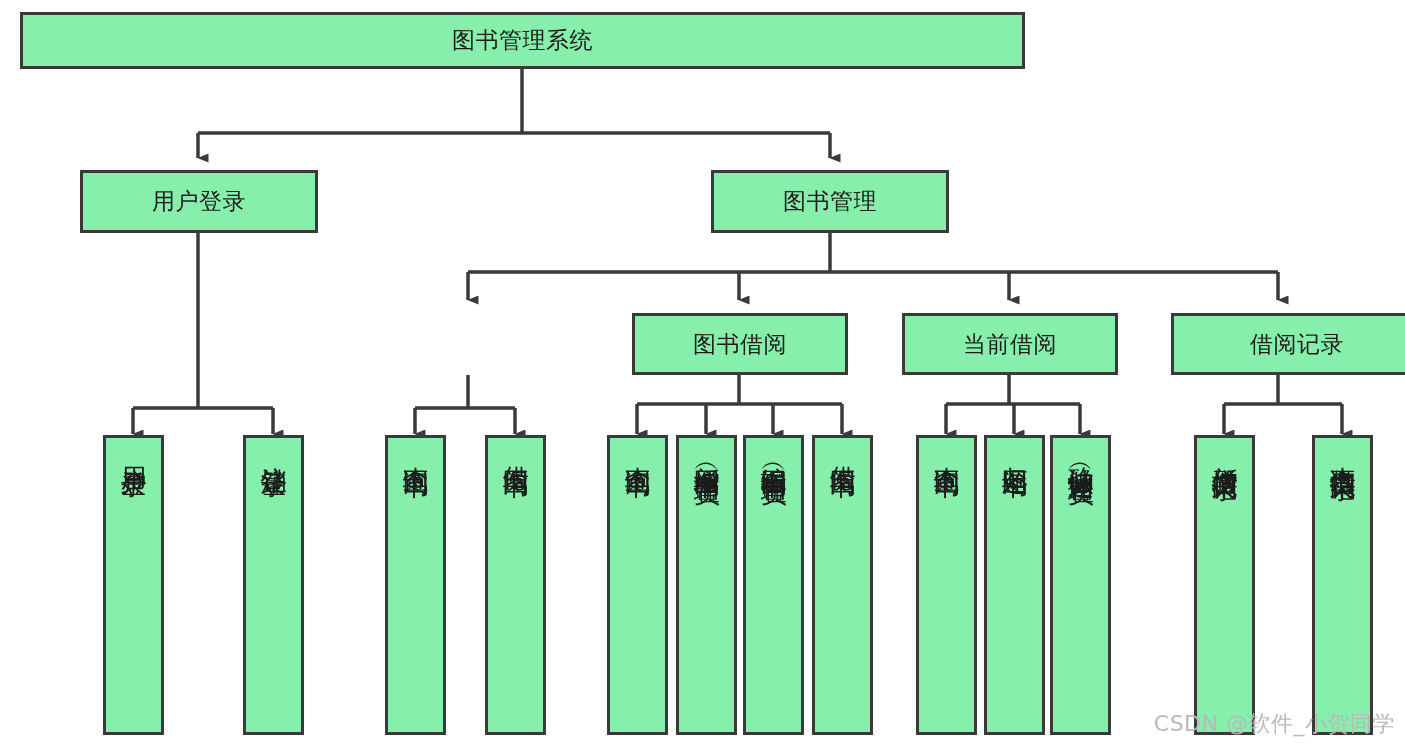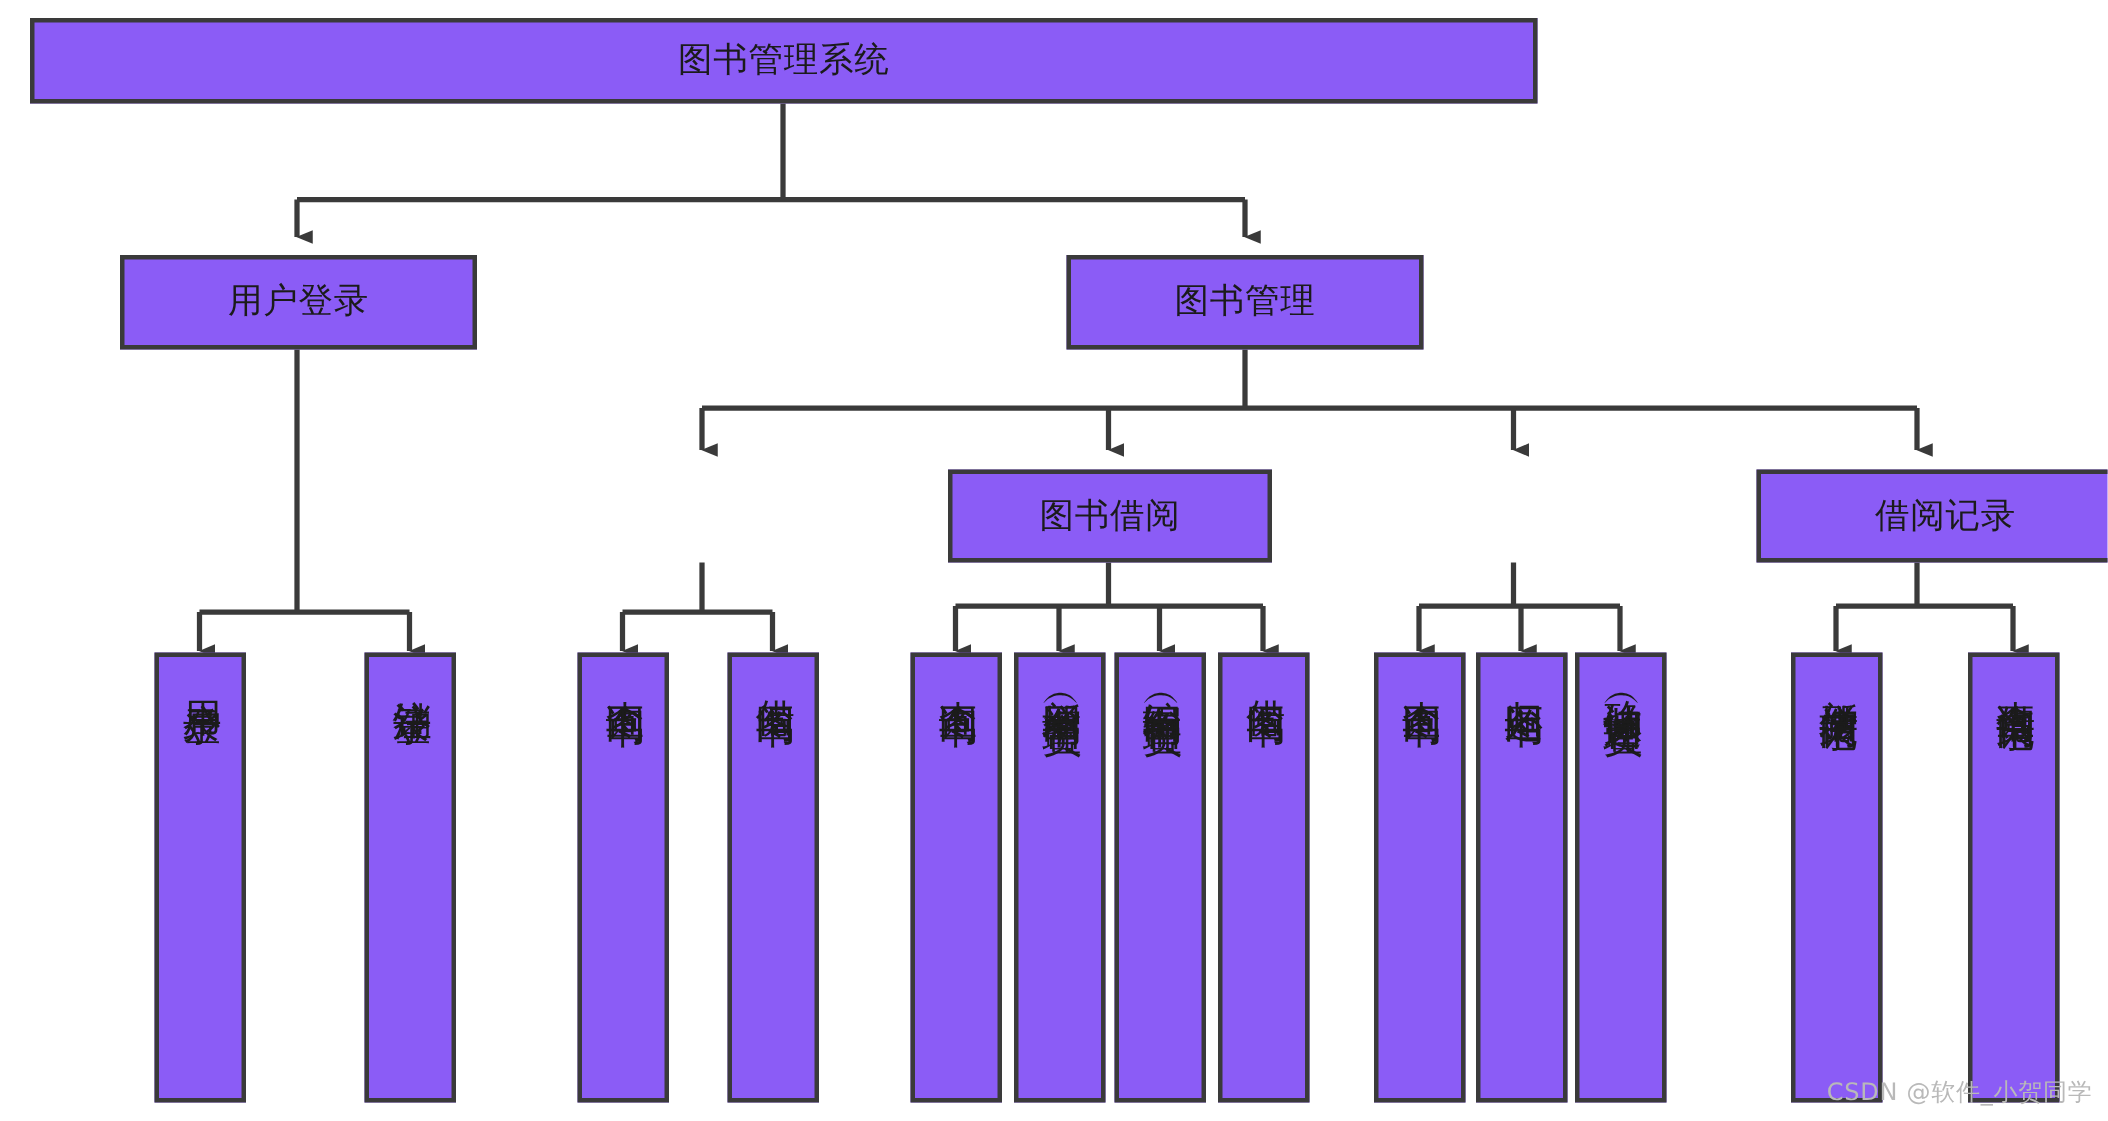--- a/index.html
+++ b/index.html
@@ -24,21 +24,21 @@
     position: absolute;
     left: 0;
     top: 0;
     width: 1405px;
     height: 747px;
     display: block;
   }
   .node-box {
     position: absolute;
     box-sizing: border-box;
-    background: #8b5cf6;
+    background: #86efac;
     border: 3px solid #3a3a3a;
     display: flex;
     align-items: center;
     justify-content: center;
     overflow: hidden;
   }
   .node-label {
     color: #1b1b1b;
     font-family: "DejaVu Sans", "Liberation Sans", sans-serif;
     line-height: 1.08;
@@ -63,21 +63,21 @@
     font-size: 26px;
     line-height: 1.14;
     letter-spacing: 2px;
     white-space: pre;
   }
   #watermark {
     position: absolute;
     right: 10px;
     bottom: 8px;
     font-family: "DejaVu Sans", "Liberation Sans", sans-serif;
-    font-size: 16px;
+    font-size: 22px;
     color: #b9b9b9;
     letter-spacing: 0.5px;
     white-space: nowrap;
     pointer-events: none;
   }
 </style>
 </head>
 <body>
 
 <div id="diagram-root">
@@ -143,20 +143,23 @@
   <div class="node-box node-l2" style="left:80px; top:170px; width:238px; height:63px;">
     <span class="node-label">用户登录</span>
   </div>
   <div class="node-box node-l2" style="left:711px; top:170px; width:238px; height:63px;">
     <span class="node-label">图书管理</span>
   </div>
 
   <div class="node-box node-l3" style="left:632px; top:313px; width:216px; height:62px;">
     <span class="node-label">图书借阅</span>
   </div>
+  <div class="node-box node-l3" style="left:902px; top:313px; width:216px; height:62px;">
+    <span class="node-label">当前借阅</span>
+  </div>
   <div class="node-box node-l3" style="left:1171px; top:313px; width:252px; height:62px;">
     <span class="node-label">借阅记录</span>
   </div>
 
   <div class="node-box node-leaf" style="left:103px; top:435px; width:61px; height:300px;">
     <span class="node-label">用户登录</span>
   </div>
   <div class="node-box node-leaf" style="left:243px; top:435px; width:61px; height:300px;">
     <span class="node-label">注销登录</span>
   </div>

